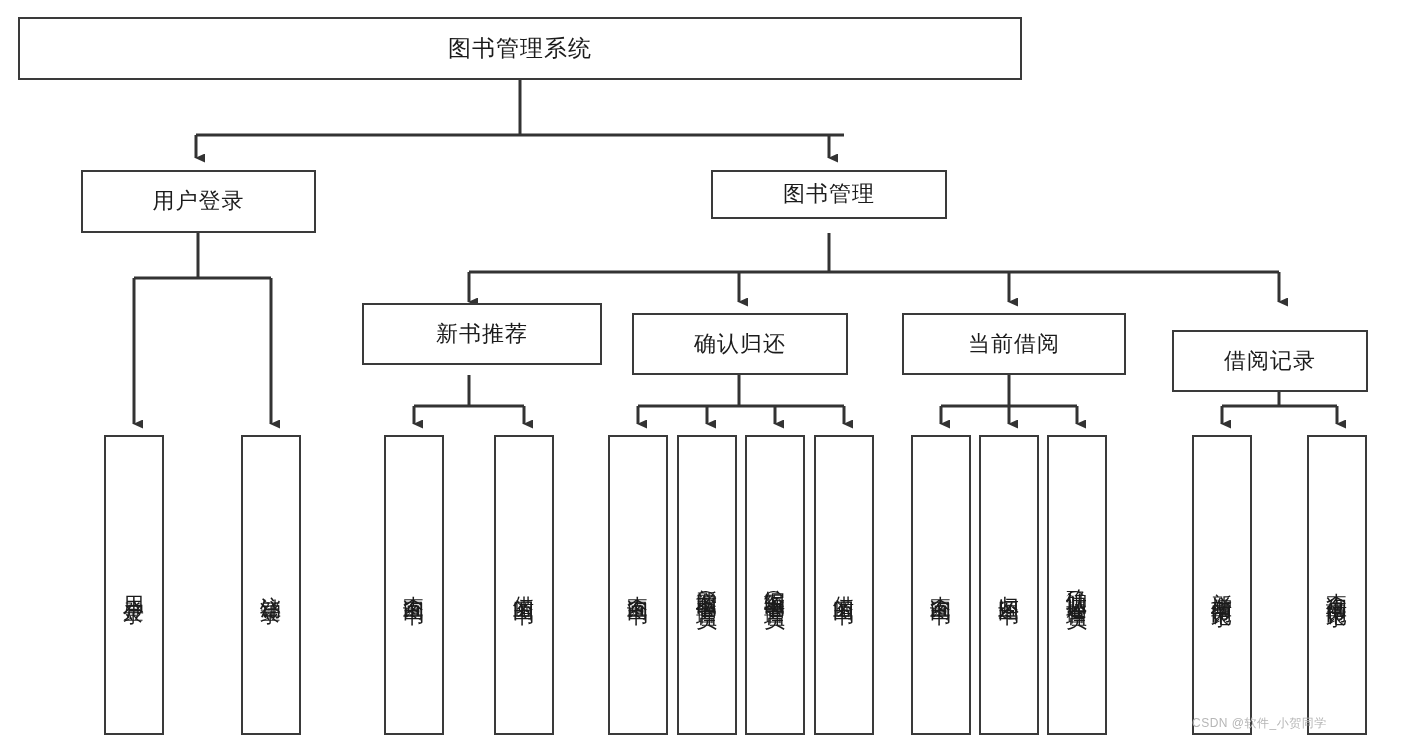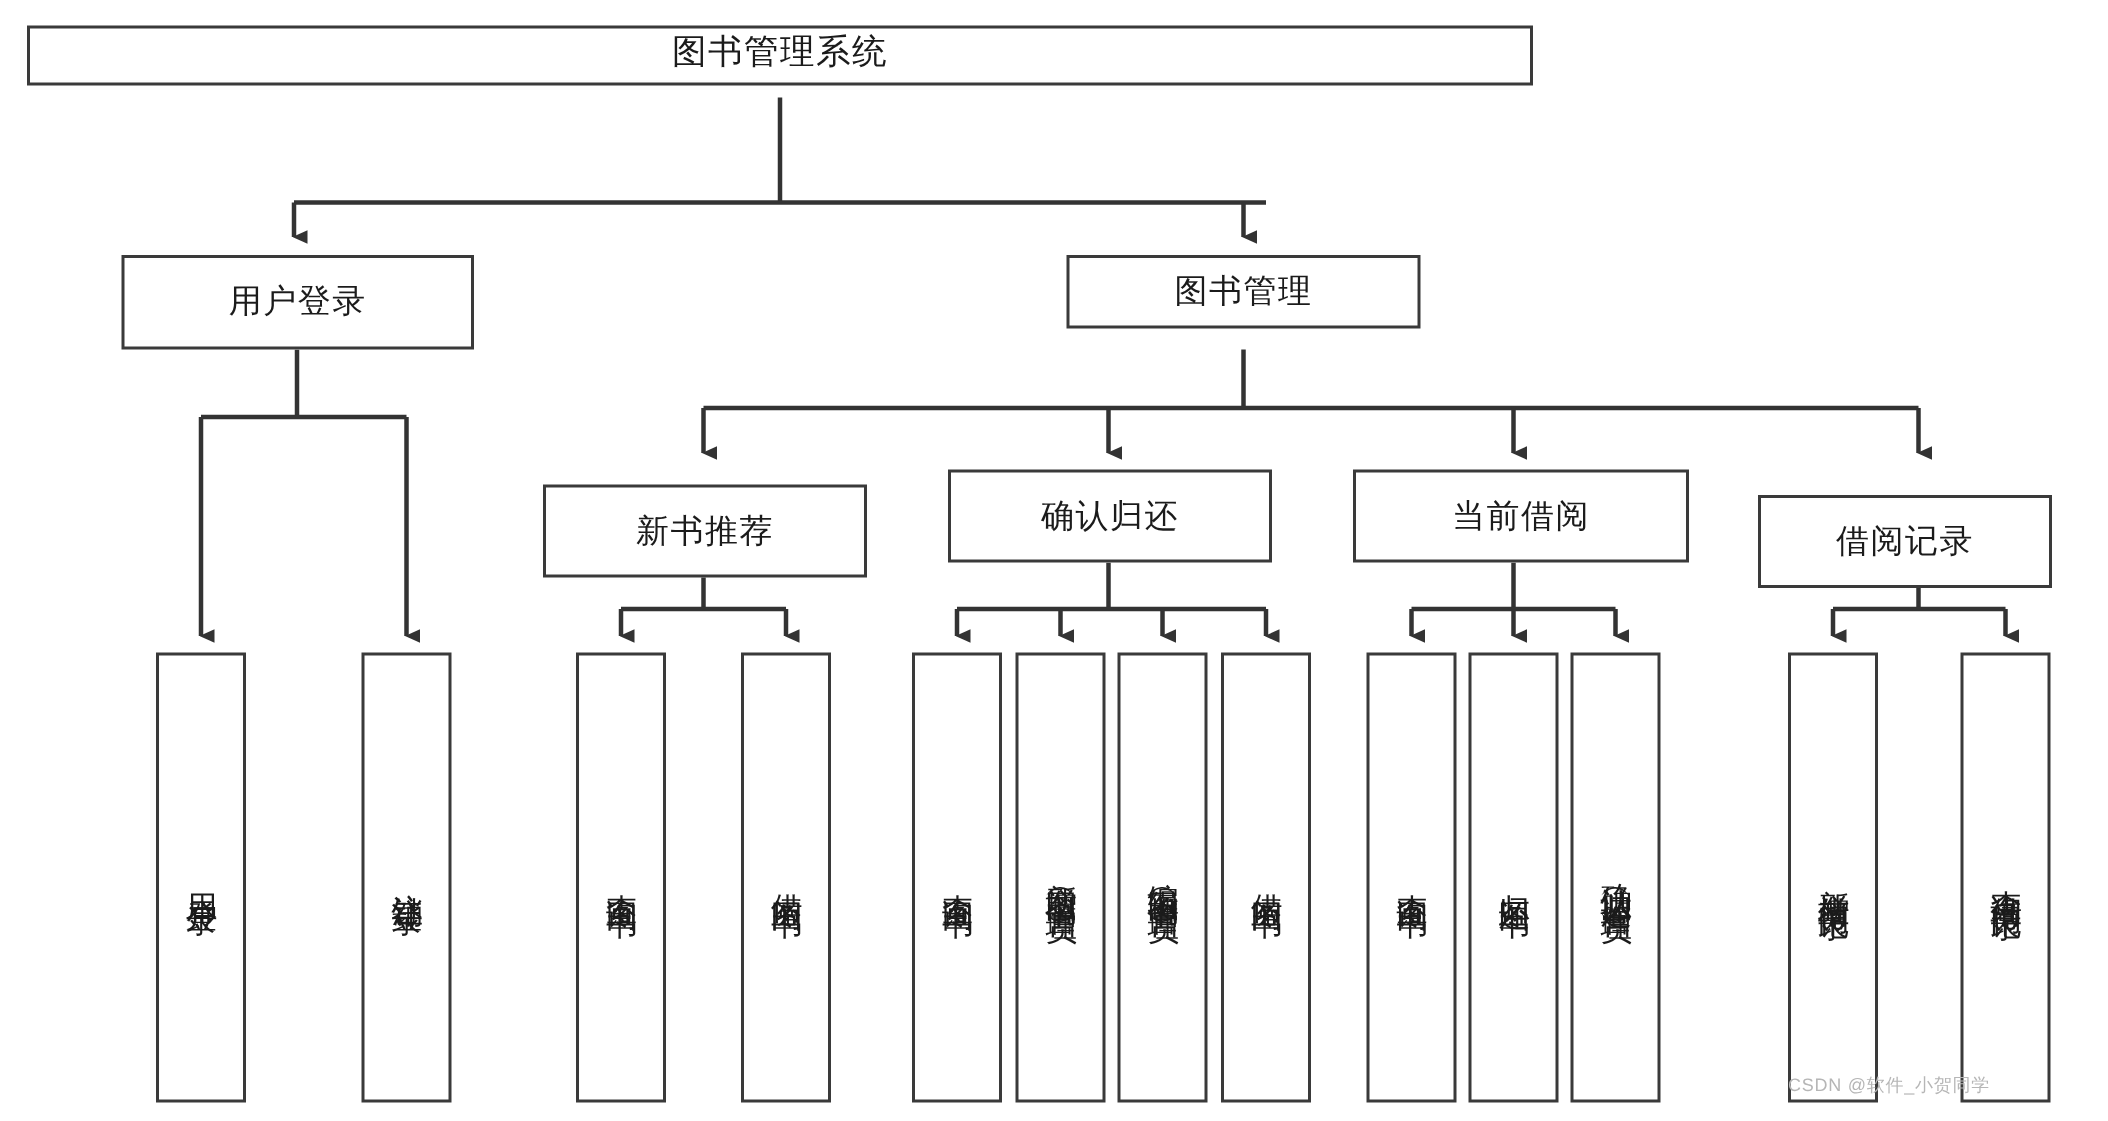--- a/index.html
+++ b/index.html
@@ -115,32 +115,32 @@
       <path d="M1009,406 L1009,424" marker-end="url(#arrow)"></path>
       <path d="M1077,406 L1077,424" marker-end="url(#arrow)"></path>
 
       <path d="M1279,375 L1279,406"></path>
       <path d="M1222,406 L1337,406"></path>
       <path d="M1222,406 L1222,424" marker-end="url(#arrow)"></path>
       <path d="M1337,406 L1337,424" marker-end="url(#arrow)"></path>
     </g>
   </svg>
 
-  <div class="node horizontal root" style="left:18px; top:17px; width:1004px; height:40px;font-family:Liberation Mono, monospace;">
+  <div class="node horizontal root" style="left:18px; top:17px; width:1004px; height:63px;">
     <span>图书管理系统</span>
   </div>
 
   <div class="node horizontal" style="left:81px; top:170px; width:235px; height:63px;">
     <span>用户登录</span>
   </div>
   <div class="node horizontal" style="left:711px; top:170px; width:236px; height:49px;">
     <span>图书管理</span>
   </div>
 
-  <div class="node horizontal" style="left:362px; top:323px; width:216px; height:62px;">
+  <div class="node horizontal" style="left:362px; top:303px; width:240px; height:62px;">
     <span>新书推荐</span>
   </div>
   <div class="node horizontal" style="left:632px; top:313px; width:216px; height:62px;">
     <span>确认归还</span>
   </div>
   <div class="node horizontal" style="left:902px; top:313px; width:224px; height:62px;">
     <span>当前借阅</span>
   </div>
   <div class="node horizontal" style="left:1172px; top:330px; width:196px; height:62px;">
     <span>借阅记录</span>

